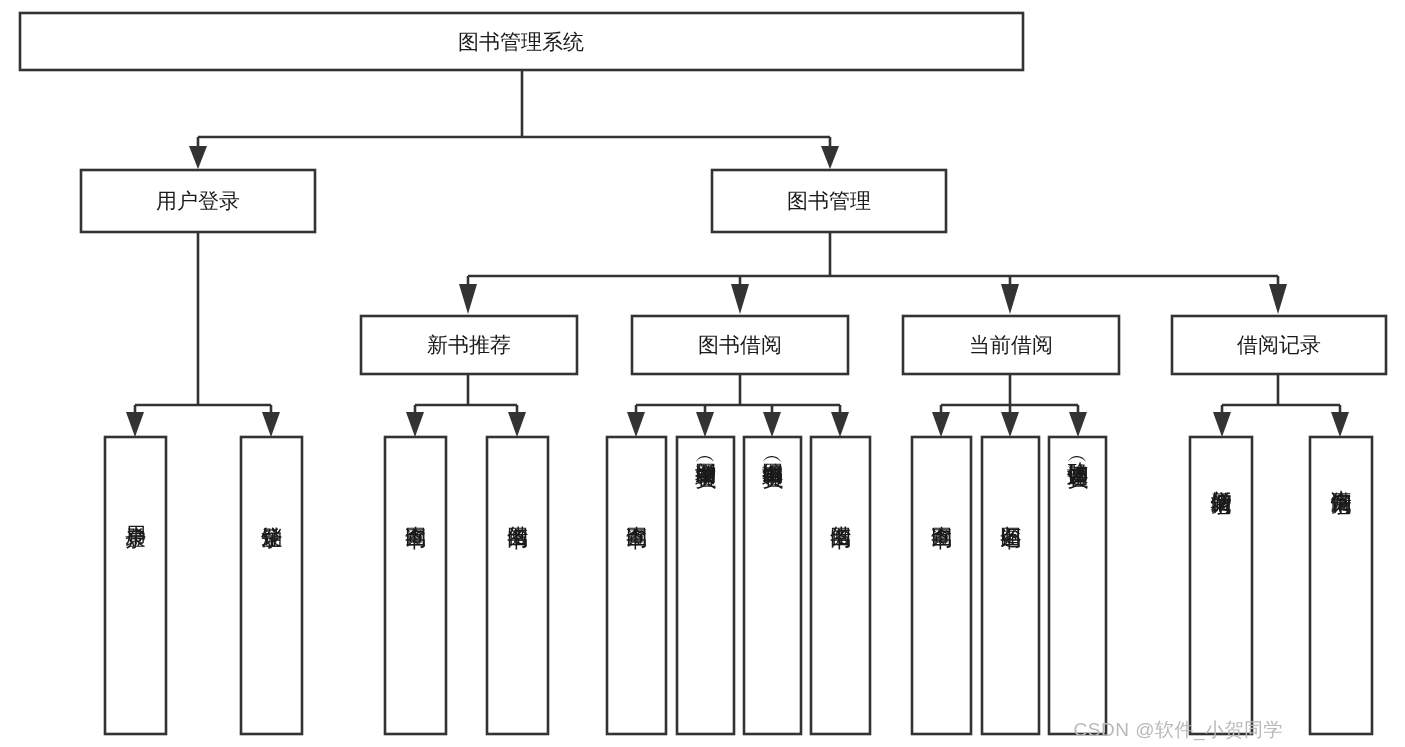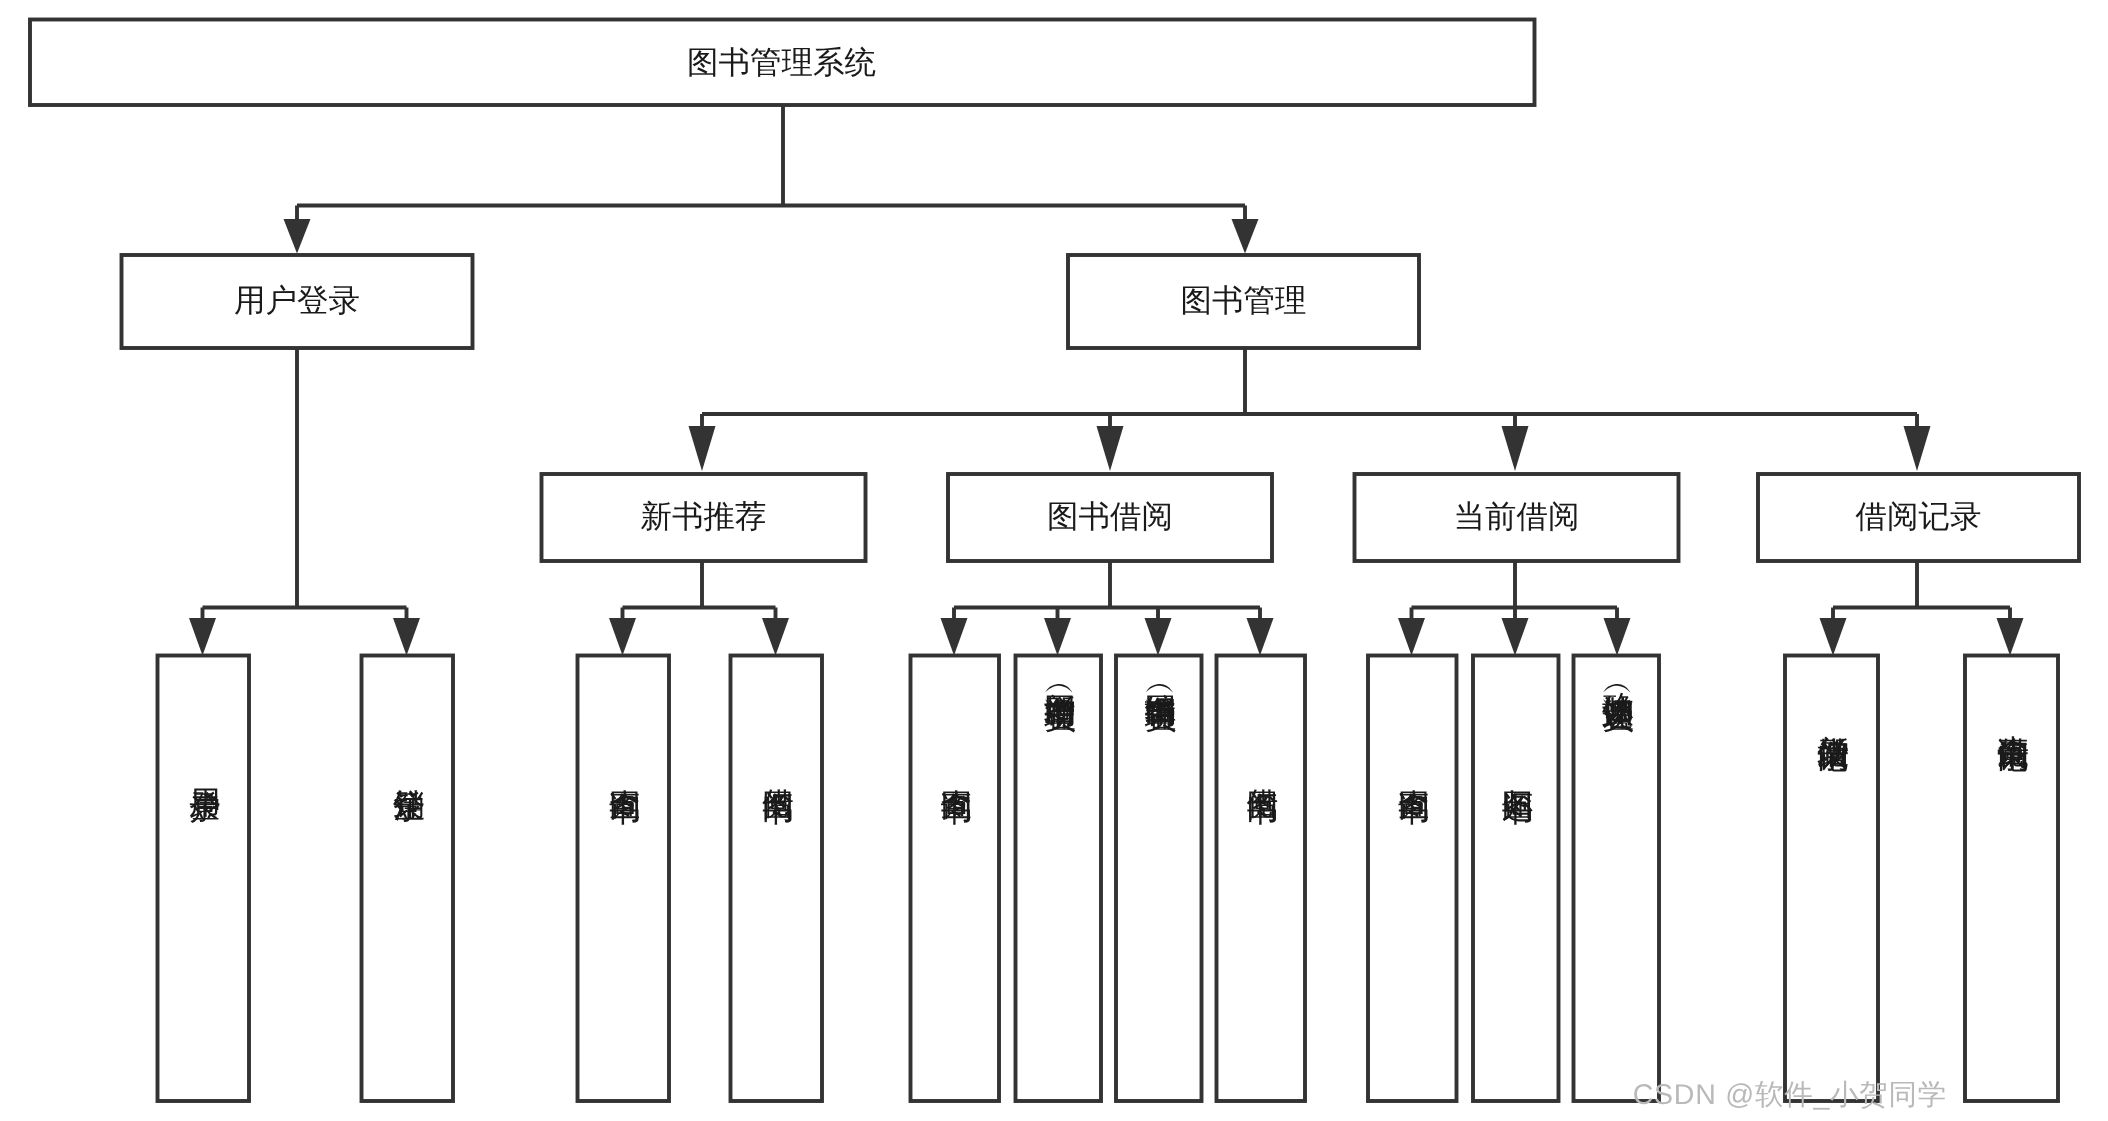--- a/index.html
+++ b/index.html
@@ -60,21 +60,21 @@
     text-orientation: upright;
     font-family: "Liberation Sans", "DejaVu Sans", sans-serif;
     font-size: 21px;
     line-height: 1.06;
     color: #1a1a1a;
     letter-spacing: 1px;
     white-space: nowrap;
   }
   .watermark {
     position: absolute;
-    right: 1px;
+    right: 16px;
     bottom: 4px;
     font-family: "Liberation Sans", "DejaVu Sans", sans-serif;
     font-size: 19px;
     color: #b9b9b9;
     letter-spacing: 0.5px;
     white-space: nowrap;
     user-select: none;
   }
 </style>
 </head>

